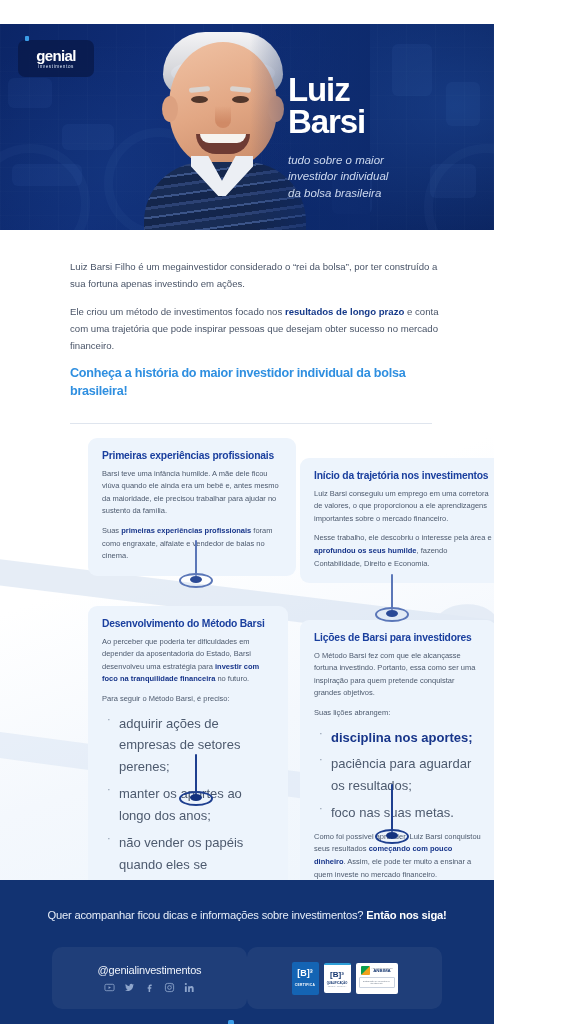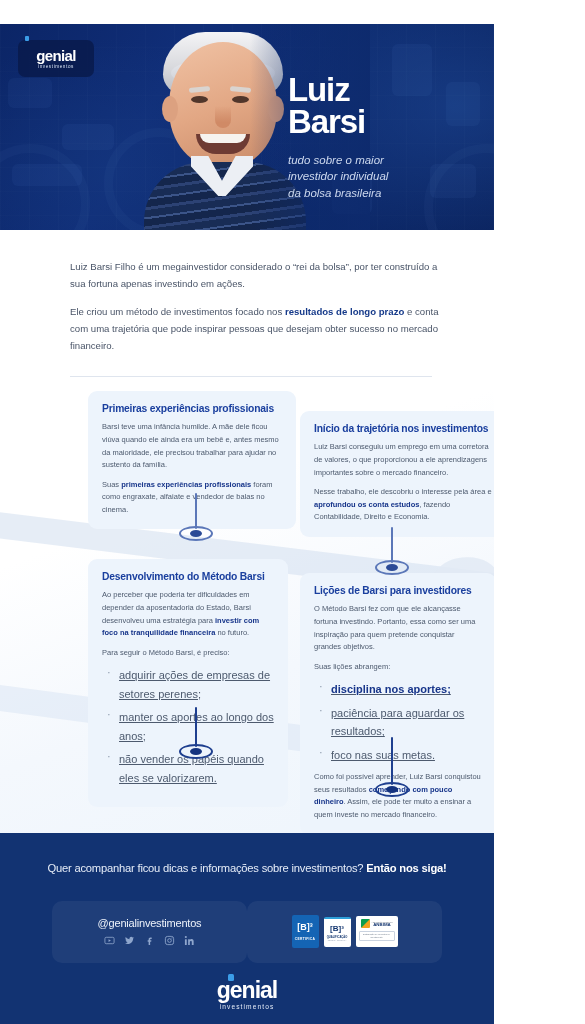--- a/index.html
+++ b/index.html
@@ -210,22 +210,22 @@
     color: #1a3f9e; font-size: 10.3px; font-weight: 700; letter-spacing: -.2px;
     margin-bottom: 7px;
   }
   .card p {
     color: #4d5a6e; font-size: 7.5px; line-height: 1.68; margin-bottom: 7px;
   }
   .card p:last-child { margin-bottom: 0; }
   .card b { color: #17358a; font-weight: 700; }
   .card ul { list-style: none; margin: 0 0 7px 0; }
   .card li {
-    position: relative; color: #4d5a6e; font-size: 11px; line-height: 1.68;
-    padding-left: 17px; margin-bottom: 5px; text-decoration: underline;
+    position: relative; color: #4d5a6e; font-size: 13px; line-height: 1.68;
+    padding-left: 17px; margin-bottom: 5px;
   }
   .card li:before {
     content: "·"; position: absolute; left: 5px; top: -1px;
     color: #8b98ab; font-size: 11px; line-height: 1.4;
   }
   .card li b { color: #17358a; font-weight: 700; }
 
   #card1 { left: 88px; top: 14px; width: 208px; }
   #card2 { left: 300px; top: 34px; width: 210px; }
   #card3 { left: 88px; top: 182px; width: 200px; }
@@ -391,41 +391,42 @@
     </div>
   </div>
 
   <div class="intro">
     <p>
       <span>Luiz Barsi Filho é um megainvestidor considerado o “rei da bolsa”, por ter construído a sua fortuna apenas investindo em ações.</span>
     </p>
     <p>
       <span>Ele criou um método de investimentos focado nos </span><b>resultados de longo prazo</b><span> e conta com uma trajetória que pode inspirar pessoas que desejam obter sucesso no mercado financeiro.</span>
     </p>
+    <p class="cta">Conheça a história do maior investidor individual da bolsa brasileira!</p>
   </div>
   <div class="divider"></div>
 
   <div class="body-wrap">
     <div class="diag1"></div>
     <div class="diag2"></div>
     <div class="wm-g">g</div>
 
     <div class="card" id="card1">
       <h3>Primeiras experiências profissionais</h3>
       <p>Barsi teve uma infância humilde. A mãe dele ficou viúva quando ele ainda era um bebê e, antes mesmo da maioridade, ele precisou trabalhar para ajudar no sustento da família.</p>
       <p>
         <span>Suas </span><b>primeiras experiências profissionais</b><span> foram como engraxate, alfaiate e vendedor de balas no cinema.</span>
       </p>
     </div>
 
     <div class="card" id="card2">
       <h3>Início da trajetória nos investimentos</h3>
       <p>Luiz Barsi conseguiu um emprego em uma corretora de valores, o que proporcionou a ele aprendizagens importantes sobre o mercado financeiro.</p>
       <p>
-        <span>Nesse trabalho, ele descobriu o interesse pela área e </span><b>aprofundou os conta estudos</b><span>, fazendo Contabilidade, Direito e Economia.</span>
+        <span>Nesse trabalho, ele descobriu o interesse pela área e </span><b>aprofundou os seus humilde</b><span>, fazendo Contabilidade, Direito e Economia.</span>
       </p>
     </div>
 
     <div class="card" id="card3">
       <h3>Desenvolvimento do Método Barsi</h3>
       <p>
         <span>Ao perceber que poderia ter dificuldades em depender da aposentadoria do Estado, Barsi desenvolveu uma estratégia para </span><b>investir com foco na tranquilidade financeira</b><span> no futuro.</span>
       </p>
       <p>Para seguir o Método Barsi, é preciso:</p>
       <ul>

